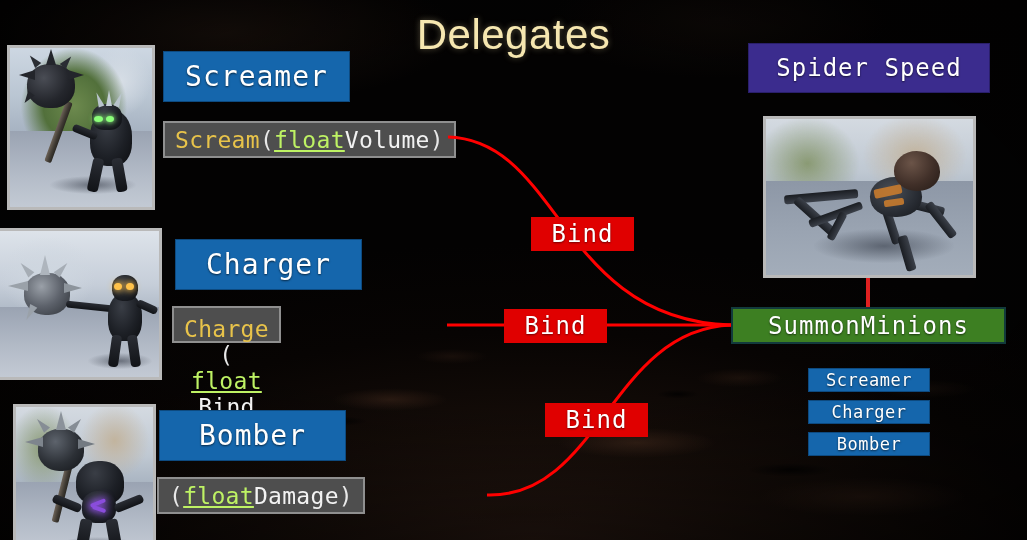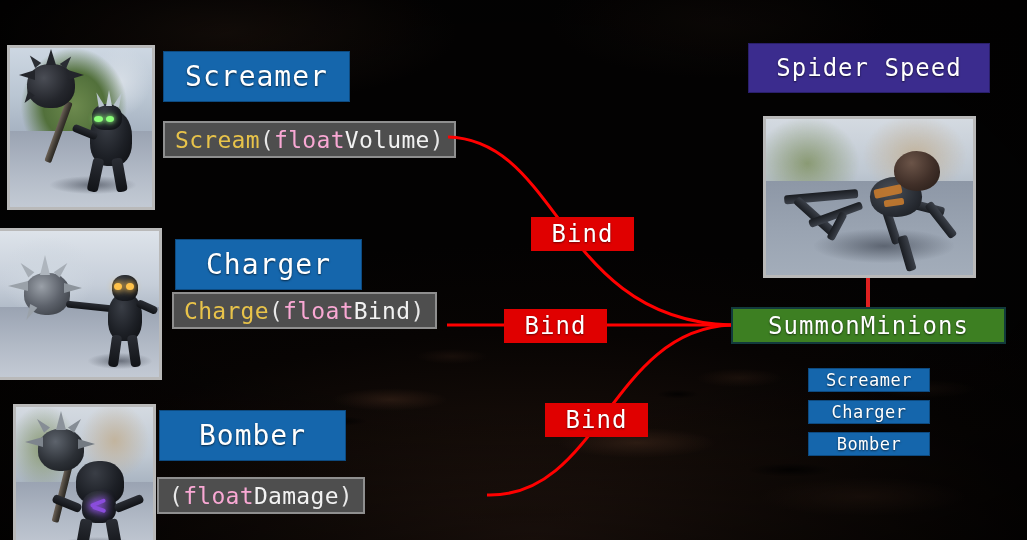--- a/index.html
+++ b/index.html
@@ -206,21 +206,21 @@
     background:#4e4e4e;
     border:2px solid #8f8f8f;
     padding:8px 10px;
     font-family:"DejaVu Sans Mono", monospace;
     font-size:23px;
     letter-spacing:.3px;
     white-space:nowrap;
   }
   .tok-fn { color:#e8c34a; }
   .tok-punct { color:#e8e8e8; }
-  .tok-type { color:#f9a8d4; }
+  .tok-type { color:#bef264;text-decoration:underline; }
   .tok-param { color:#f2f2f2; }
 
   .bind-label {
     position:absolute;
     display:flex; align-items:center; justify-content:center;
     background:#e00000;
     color:#fff;
     font-family:"DejaVu Sans Mono", monospace;
     font-size:24px;
     letter-spacing:1px;
@@ -234,20 +234,21 @@
 <body>
 
 <div id="stage">
 
   <div class="bg-layer bg-base"></div>
   <div class="bg-layer bg-rocks"></div>
   <div class="bg-layer bg-dark-spots"></div>
   <div class="bg-layer bg-topglow"></div>
   <div class="bg-layer bg-vignette"></div>
 
+  <div id="title">Delegates</div>
 
   <div class="thumb" style="left:7px; top:45px; width:148px; height:165px;">
     <div class="sky sky-green"></div>
     <div class="ground"></div>
     <div class="shadow" style="left:40px;top:128px;width:86px;height:18px;"></div>
 
     <div class="handle" style="left:45px;top:52px;width:7px;height:64px;transform:rotate(20deg);"></div>
     <div class="mace-head" style="left:17px;top:16px;width:48px;height:44px;"></div>
     <div class="spike" style="left:36px;top:1px;border-width:0 5px 16px 5px;border-color:transparent transparent #23252b transparent;"></div>
     <div class="spike" style="left:9px;top:22px;border-width:5px 16px 5px 0;border-color:transparent #23252b transparent transparent;"></div>
@@ -299,21 +300,21 @@
     <div class="limb" style="left:110px;top:104px;width:10px;height:32px;transform:rotate(8deg);"></div>
     <div class="limb" style="left:129px;top:104px;width:10px;height:32px;transform:rotate(-8deg);"></div>
     <div class="eye eye-orange" style="left:114px;top:52px;width:8px;height:7px;"></div>
     <div class="eye eye-orange" style="left:126px;top:52px;width:8px;height:7px;"></div>
   </div>
 
   <div class="node node-blue" style="left:175px; top:239px; width:187px; height:51px;">
     <span>Charger</span>
   </div>
 
-  <div class="code-box" style="left:172px; top:292px; height:37px;">
+  <div class="code-box" style="left:172px; top:306px; height:37px;flex-direction:column;">
     <span class="tok-fn">Charge</span>
       <span class="tok-punct">(</span>
       <span class="tok-type">float</span>
       <span class="tok-param"> Bind</span>
       <span class="tok-punct">)</span>
   </div>
 
   <div class="thumb" style="left:13px; top:404px; width:143px; height:150px;">
     <div class="sky sky-blur"></div>
     <div class="ground"></div>

